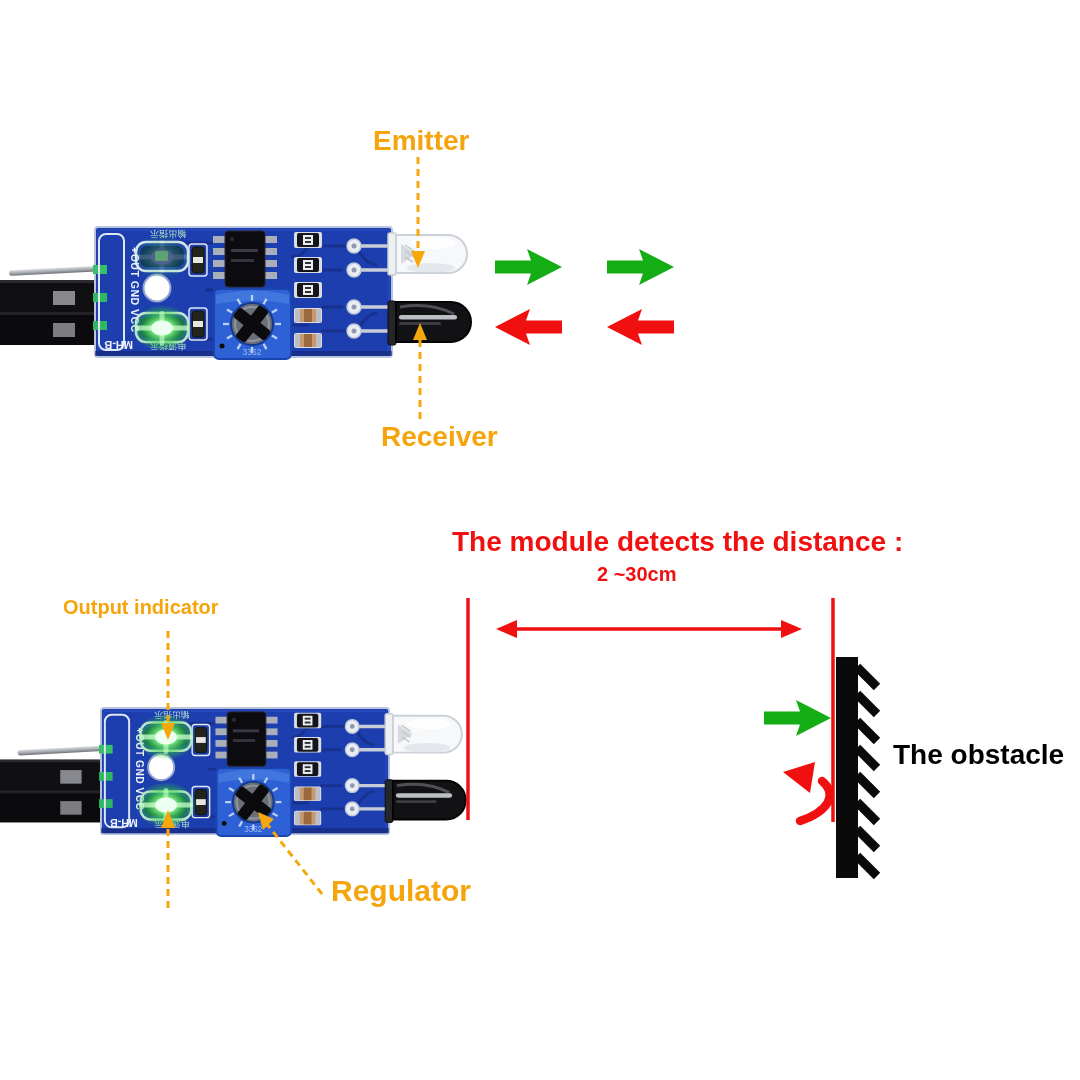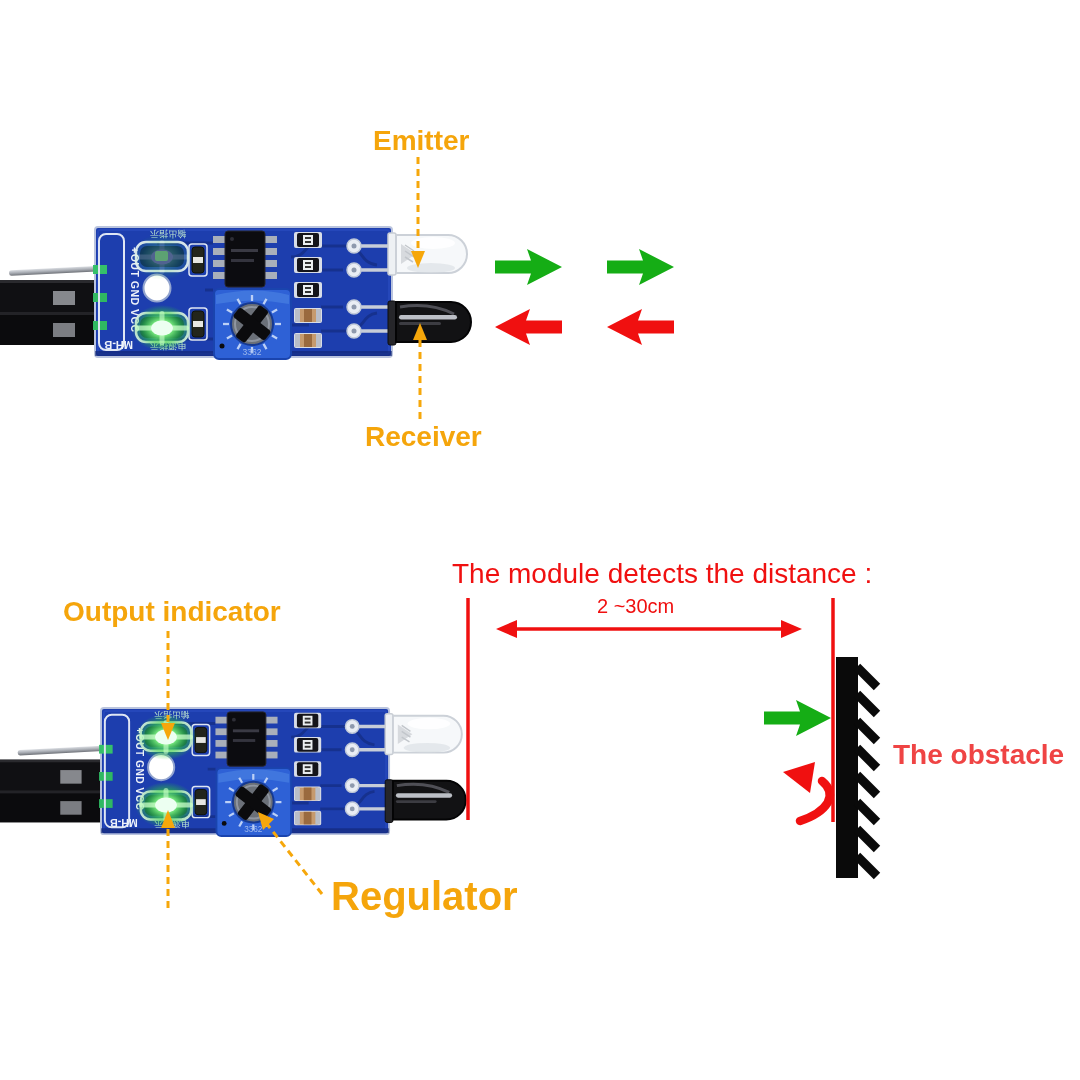--- a/index.html
+++ b/index.html
@@ -1,27 +1,27 @@
 <!DOCTYPE html>
 <html><head>
 <meta charset="utf-8">
 <style>
   html,body{margin:0;padding:0;background:#ffffff;}
   .stage{position:relative;width:1080px;height:1080px;background:#ffffff;overflow:hidden;
          font-family:"Liberation Sans",sans-serif;border-radius:6px;}
   svg{position:absolute;left:0;top:0;font-family:"Liberation Sans",sans-serif;}
   .lbl{position:absolute;line-height:1.05;white-space:nowrap;}
   .lbl-orange{color:#F5A50B;font-weight:700;}
-  .lbl-red{color:#F01010;font-weight:400;margin-top:32px;}
-  .lbl-black{color:#ef4444;font-weight:600;}
+  .lbl-red{color:#F01010;font-weight:700;}
+  .lbl-black{color:#000000;font-weight:600;}
   #emitter-label{left:373px;top:126px;font-size:28px;}
-  #receiver-label{left:365px;top:422px;font-size:28px;}
-  #output-indicator-label{left:63px;top:597px;font-size:28px;}
+  #receiver-label{left:381px;top:422px;font-size:28px;}
+  #output-indicator-label{left:63px;top:597px;font-size:20px;}
   #power-indicator-label{left:71px;top:912px;font-size:28px;}
-  #regulator-label{left:331px;top:875px;font-size:40px;text-align:center;}
+  #regulator-label{left:331px;top:875px;font-size:30px;text-align:center;}
   #distance-title{left:452px;top:527px;font-size:28px;}
   #distance-range{left:597px;top:564px;font-size:20px;}
   #obstacle-label{left:893px;top:740px;font-size:28px;}
 </style>
 </head>
 <body>
 
 <div class="stage">
 
 <svg width="1080" height="1080" viewBox="0 0 1080 1080">

